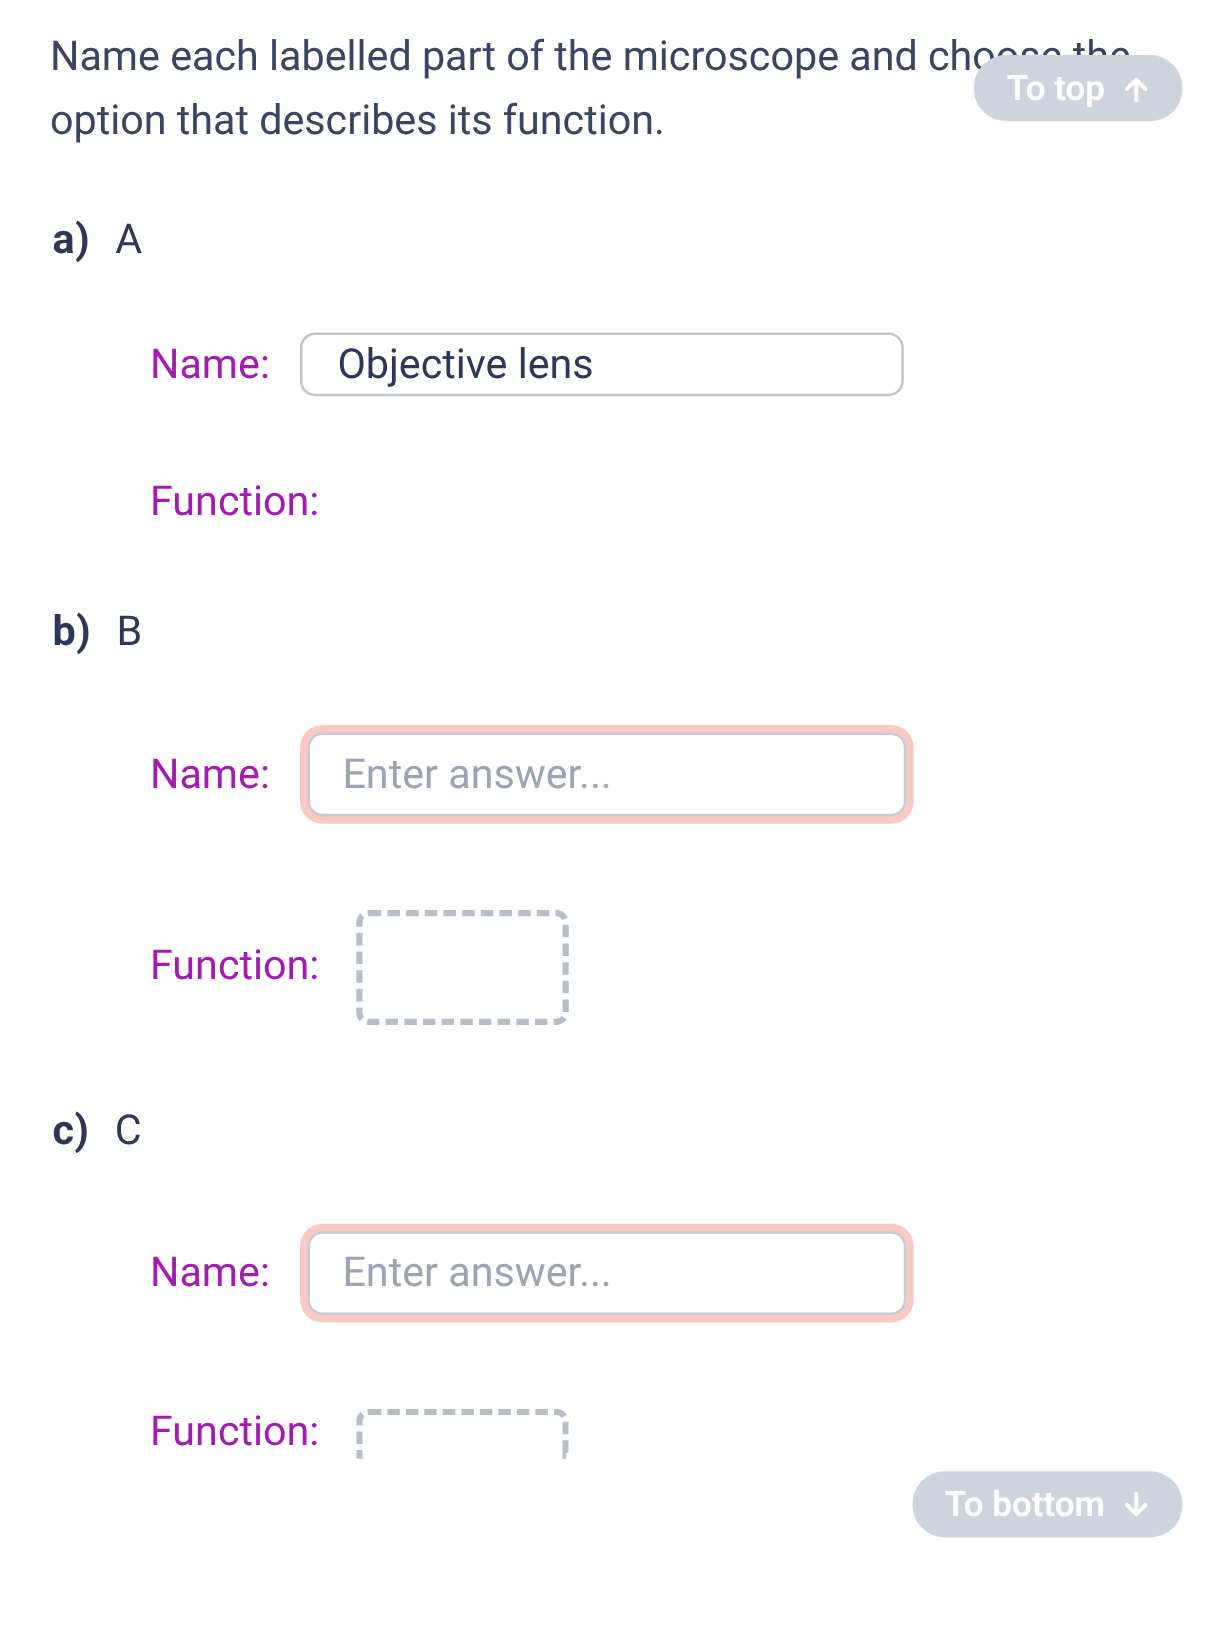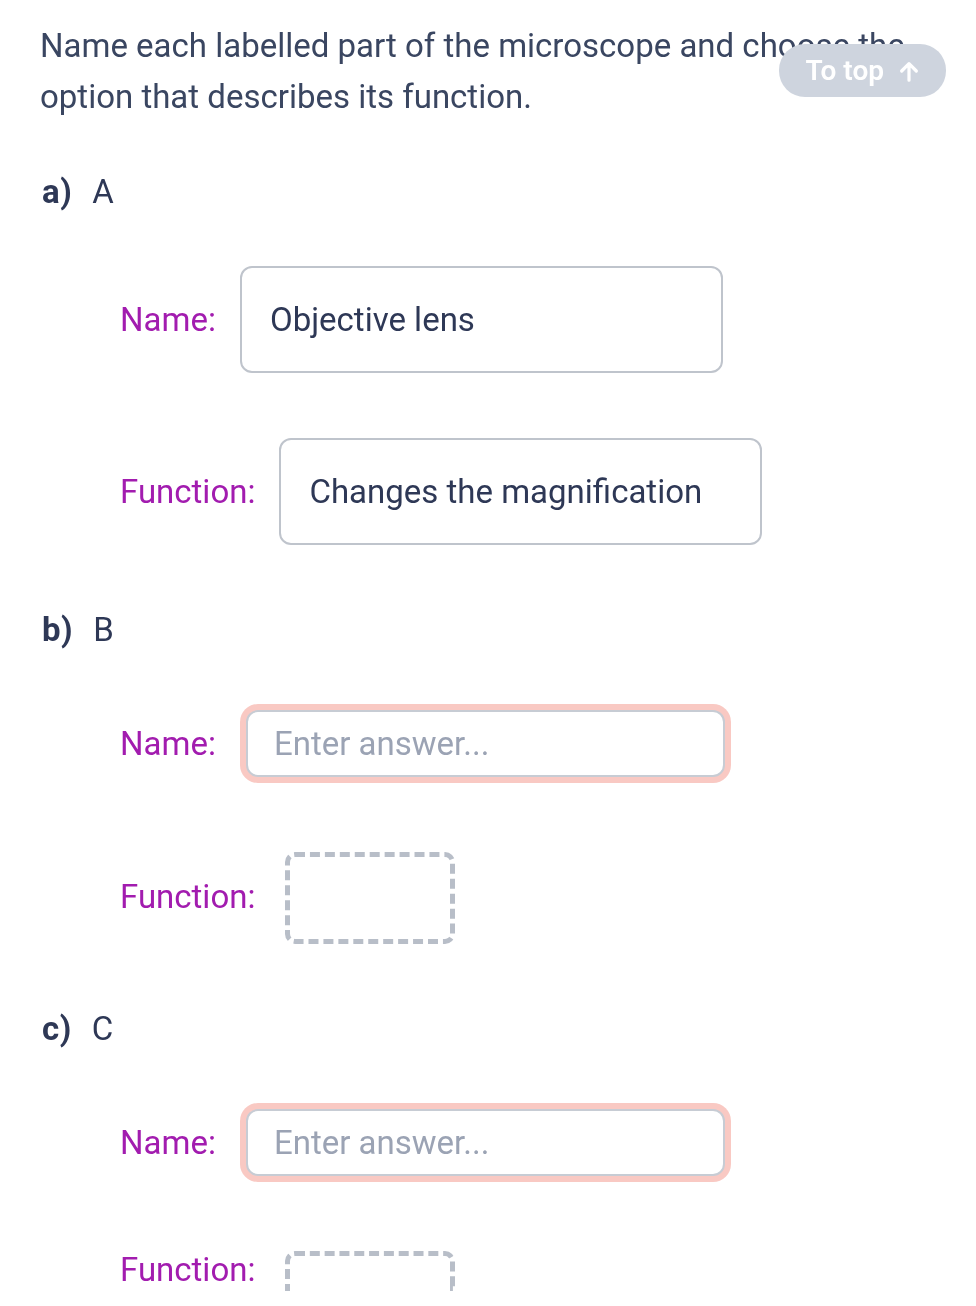--- a/index.html
+++ b/index.html
@@ -55,21 +55,21 @@
     font-size: 33px;
     color: #a21caf;
     margin-right: 24px;
   }
   .text-input {
     font-size: 33px;
     font-family: inherit;
     color: #2e3856;
     border: 2px solid #bfc4cc;
     border-radius: 12px;
-    padding: 32px 28px;
+    padding: 4px 28px;
     background: #fff;
     min-width: 300px;
     outline: none;
   }
   .text-input::placeholder {
     color: #9ba3b4;
   }
   .text-input.filled-wide {
     min-width: 470px;
   }
@@ -130,21 +130,20 @@
     <div class="q-header">
       <span class="q-marker">a)</span>
       <span class="q-label">A</span>
     </div>
     <div class="row">
       <span class="field-label">Name:</span>
       <input type="text" class="text-input" value="Objective lens" style="">
     </div>
     <div class="row">
       <span class="field-label">Function:</span>
-      <input type="text" class="text-input filled-wide" value="Changes the magnification" style="">
     </div>
   </div>
 
   <div class="question-block">
     <div class="q-header">
       <span class="q-marker">b)</span>
       <span class="q-label">B</span>
     </div>
     <div class="row">
       <span class="field-label">Name:</span>
@@ -174,14 +173,20 @@
       <span class="dropzone" style="height:40px;border-bottom:none;border-bottom-left-radius:0;border-bottom-right-radius:0;"></span>
     </div>
   </div>
 
   <div class="nav-pill top">
     <span>To top</span>
     <svg class="arrow-svg" viewBox="0 0 24 24">
       <path d="M12 4 L4 12 M12 4 L20 12 M12 4 L12 22" stroke="#ffffff" stroke-width="3.5" fill="none" stroke-linecap="round" stroke-linejoin="round"></path>
     </svg>
   </div>
+  <div class="nav-pill bottom">
+    <span>To bottom</span>
+    <svg class="arrow-svg" viewBox="0 0 24 24">
+      <path d="M12 20 L4 12 M12 20 L20 12 M12 20 L12 2" stroke="#ffffff" stroke-width="3.5" fill="none" stroke-linecap="round" stroke-linejoin="round"></path>
+    </svg>
+  </div>
 
 </div>
 
 </body></html>

